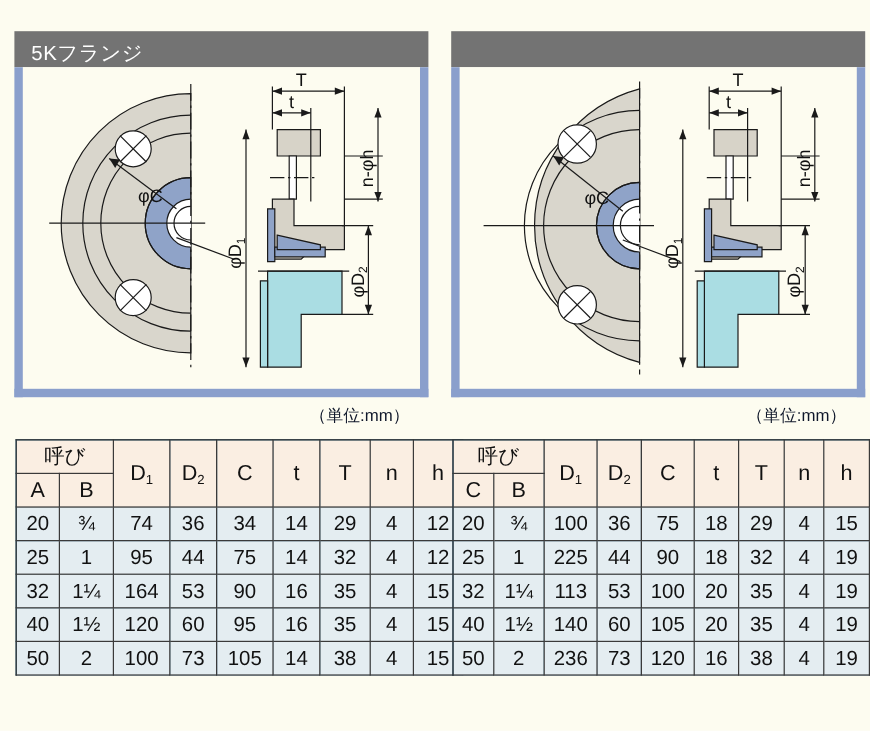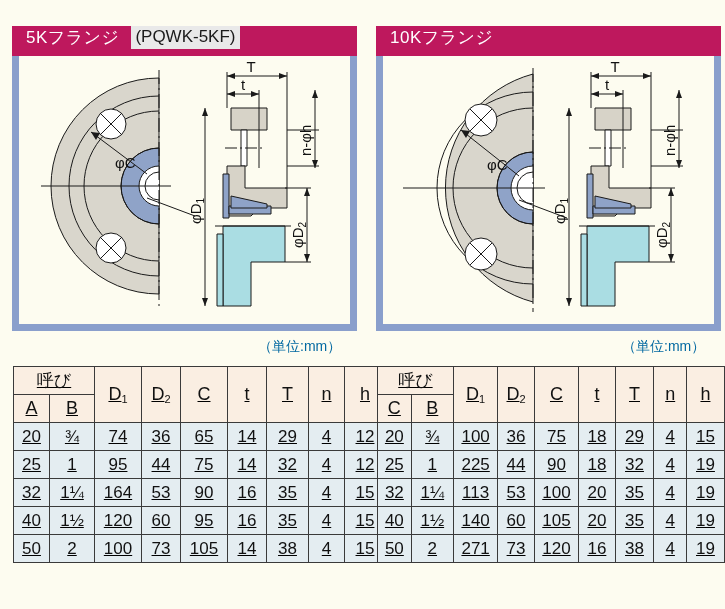--- a/index.html
+++ b/index.html
@@ -26,23 +26,23 @@
     box-sizing: border-box;
   }
   #panel-left  { left: 12px; }
   #panel-right { left: 376px; }
 
   .panel-header {
     position: absolute;
     left: 0; top: 0;
     width: 100%;
     height: 30px;
-    background: #be185d;
+    background: #737373;
     display: flex;
-    align-items: flex-start;
+    align-items: flex-end;
     padding-left: 14px;
     box-sizing: border-box;
   }
   .panel-title {
     color: #ffffff;
     font-size: 17px;
     letter-spacing: .5px;
     white-space: nowrap;
   }
   .panel-code {
@@ -85,34 +85,33 @@
     left: 7px; top: 0;
     width: 331px;
     height: 268px;
   }
   .drawing svg { display: block; }
 
   
   .unit-note {
     position: absolute;
     font-size: 14px;
-    color: #0369a1;
+    color: #0f172a;
     white-space: nowrap;
   }
   #unit-note-left  { left: 258px; top: 338px; }
   #unit-note-right { left: 622px; top: 338px; }
 
   
   .spec-table {
     position: absolute;
     top: 366px;
     border-collapse: collapse;
     background: #0c4a6e;
     table-layout: fixed;
-    text-decoration: underline;
   }
   #table-left  { left: 13px; }
   #table-right { left: 377px; }
 
   .spec-table td, .spec-table th {
     border: 1px solid #3a3a3a;
     text-align: center;
     vertical-align: middle;
     font-size: 17px;
     color: #111;
@@ -154,21 +153,20 @@
     fill: #111;
   }
   .dim-label-sub { font-size: 10px; fill: #111; }
 </style>
 </head>
 <body>
 
 <div class="panel" id="panel-left">
   <div class="panel-header">
     <span class="panel-title">5Kフランジ</span>
-    <span class="panel-code">(PQWK-5KF)</span>
   </div>
   <div class="panel-body">
     <div class="strip-left"></div>
     <div class="strip-right"></div>
     <div class="strip-bottom"></div>
     <div class="drawing">
       <svg width="331" height="268" viewBox="0 0 331 268" xmlns="http://www.w3.org/2000/svg">
         <g stroke="#1a1a1a" fill="none" stroke-width="1">
 
           <path d="M 140 22 A 108 108 0 0 0 140 238 Z" fill="#d9d6cc" stroke="#1a1a1a"></path>
@@ -260,21 +258,20 @@
         <g transform="translate(284,192) rotate(-90)">
           <text class="dim-label" x="0" y="0">φD<tspan class="dim-label-sub" dy="3">2</tspan></text>
         </g>
       </svg>
     </div>
   </div>
 </div>
 
 <div class="panel" id="panel-right">
   <div class="panel-header">
-    <span class="panel-title">10Kフランジ</span>
   </div>
   <div class="panel-body">
     <div class="strip-left"></div>
     <div class="strip-right"></div>
     <div class="strip-bottom"></div>
     <div class="drawing">
       <svg width="331" height="268" viewBox="0 0 331 268" xmlns="http://www.w3.org/2000/svg">
         <g stroke="#1a1a1a" fill="none" stroke-width="1">
           <path d="M 150 18 A 118 118 0 0 0 150 246 Z" fill="#d9d6cc" stroke="#1a1a1a"></path>
           <path d="M 150 96 A 36 36 0 0 0 150 168 Z" fill="#8fa3c8" stroke="#1a1a1a"></path>
@@ -371,21 +368,21 @@
       <td class="hdr-sym c-a">A</td>
       <td class="hdr-sym c-b">B</td>
     </tr>
   </thead>
   <tbody>
     <tr>
       <td>20</td>
       <td class="frac">¾</td>
       <td>74</td>
       <td>36</td>
-      <td>65</td>
+      <td>34</td>
       <td>14</td>
       <td>29</td>
       <td>4</td>
       <td>12</td>
     </tr>
     <tr>
       <td>25</td>
       <td class="frac">1</td>
       <td>95</td>
       <td>44</td>
@@ -489,21 +486,21 @@
       <td>60</td>
       <td>105</td>
       <td>20</td>
       <td>35</td>
       <td>4</td>
       <td>19</td>
     </tr>
     <tr>
       <td>50</td>
       <td class="frac">2</td>
-      <td>271</td>
+      <td>236</td>
       <td>73</td>
       <td>120</td>
       <td>16</td>
       <td>38</td>
       <td>4</td>
       <td>19</td>
     </tr>
   </tbody>
 </table>
 

